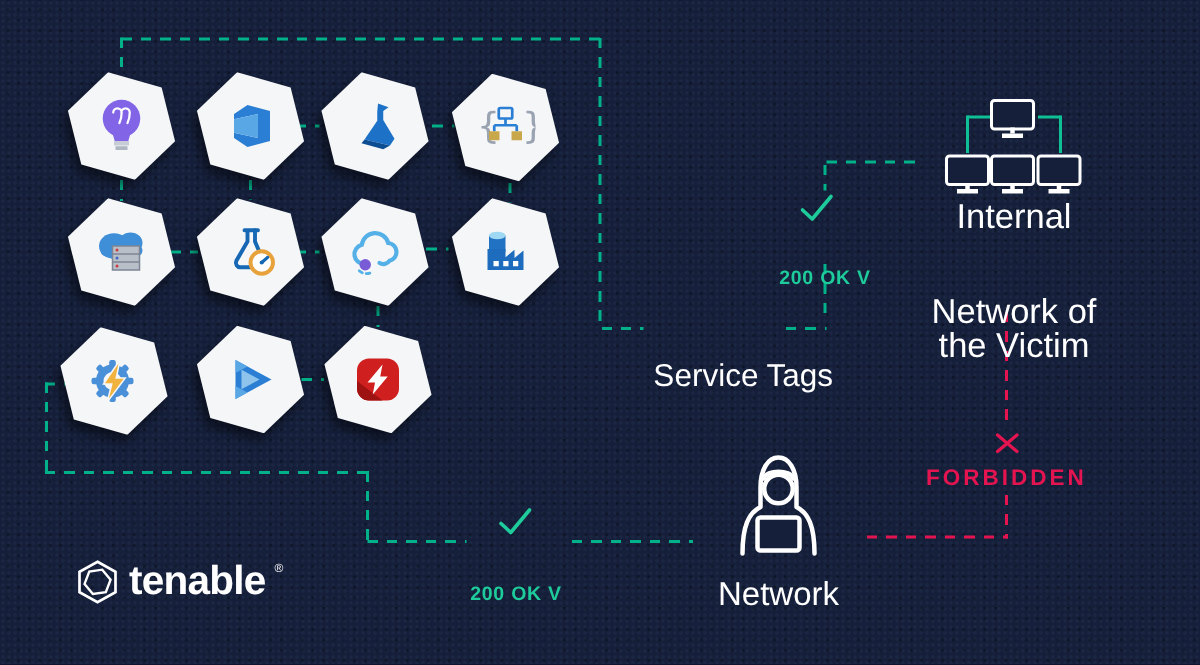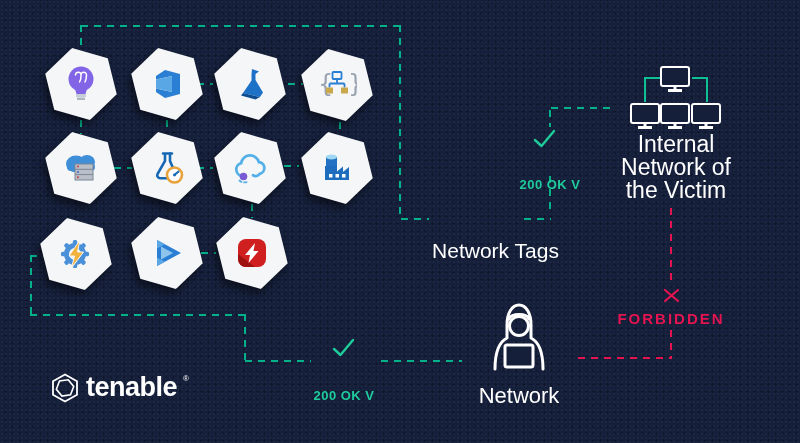--- a/index.html
+++ b/index.html
@@ -84,21 +84,21 @@
   <div class="dh teal" style="left:381px; top:360px; width:81px;"></div>
 
   <div class="dv redl" style="left:670px; top:208px; height:78px;"></div>
   <div class="dv redl" style="left:670px; top:330px; height:29px;"></div>
   <div class="dh redl" style="left:578px; top:357px; width:94px;"></div>
   <svg style="position:absolute; left:663px; top:288px;" width="17" height="15" viewBox="0 0 17 15">
     <path d="M2 2 L15 13 M15 2 L2 13" stroke="#e31450" stroke-width="2.2" stroke-linecap="round"></path>
   </svg>
   <div class="lbl forbid-text" style="left:611px; top:310px; width:120px;">FORBIDDEN</div>
 
-  <div class="lbl big-text" style="left:413px; top:239px; width:165px;">Network Tags</div>
+  <div class="lbl big-text" style="left:413px; top:239px; width:165px;">Service Tags</div>
 
   <svg style="position:absolute; left:533px; top:129px;" width="24" height="19" viewBox="0 0 24 19">
     <polyline points="2,11 8.5,17 21,2" stroke="#1ecb9b" stroke-width="2.4" fill="none" stroke-linecap="round" stroke-linejoin="round"></polyline>
   </svg>
   <div class="lbl ok-text" style="left:504px; top:151px; width:92px;">200 OK V</div>
 
   <svg style="position:absolute; left:332px; top:338px;" width="24" height="19" viewBox="0 0 24 19">
     <polyline points="2,11 8.5,17 21,2" stroke="#1ecb9b" stroke-width="2.4" fill="none" stroke-linecap="round" stroke-linejoin="round"></polyline>
   </svg>
   <div class="lbl ok-text" style="left:298px; top:362px; width:92px;">200 OK V</div>
@@ -106,21 +106,21 @@
   <div class="sv" style="left:644px; top:77px; height:25px;"></div>
   <div class="sv" style="left:706px; top:77px; height:25px;"></div>
   <div class="sh" style="left:645px; top:77px; width:16px;"></div>
   <div class="sh" style="left:692px; top:77px; width:15px;"></div>
   <div class="monitor" style="left:660px; top:66px;"></div>
   <div class="monitor" style="left:630px; top:103px;"></div>
   <div class="monitor" style="left:660px; top:103px;"></div>
   <div class="monitor" style="left:691px; top:103px;"></div>
   <div class="lbl net-text" style="left:606px; top:133px; width:140px;">
     <span style="display:block;">Internal</span>
-    <span style="display:block;">Network of</span>
+    <span style="display:block;margin-top:40px;">Network of</span>
     <span style="display:block;">the Victim</span>
   </div>
 
   <svg style="position:absolute; left:482px; top:299px;" width="74" height="80" viewBox="0 0 74 80">
     <path d="M13 70 C13 52 17 43 25 39 L25 26 C25 14 30 6 37 6 C44 6 49 14 49 26 L49 39 C57 43 61 52 61 70" stroke="#fff" stroke-width="3" fill="none" stroke-linecap="round" stroke-linejoin="round"></path>
     <circle cx="37" cy="27" r="9.5" stroke="#fff" stroke-width="3" fill="none"></circle>
     <path d="M27 20 C29 14 45 14 47 20" stroke="#fff" stroke-width="3" fill="none" stroke-linecap="round"></path>
     <rect x="23" y="46" width="28" height="22" rx="2" fill="#151f3a" stroke="#fff" stroke-width="3"></rect>
   </svg>
   <div class="lbl big-text" style="left:457px; top:383px; width:124px; font-size:22px;">Network</div>

